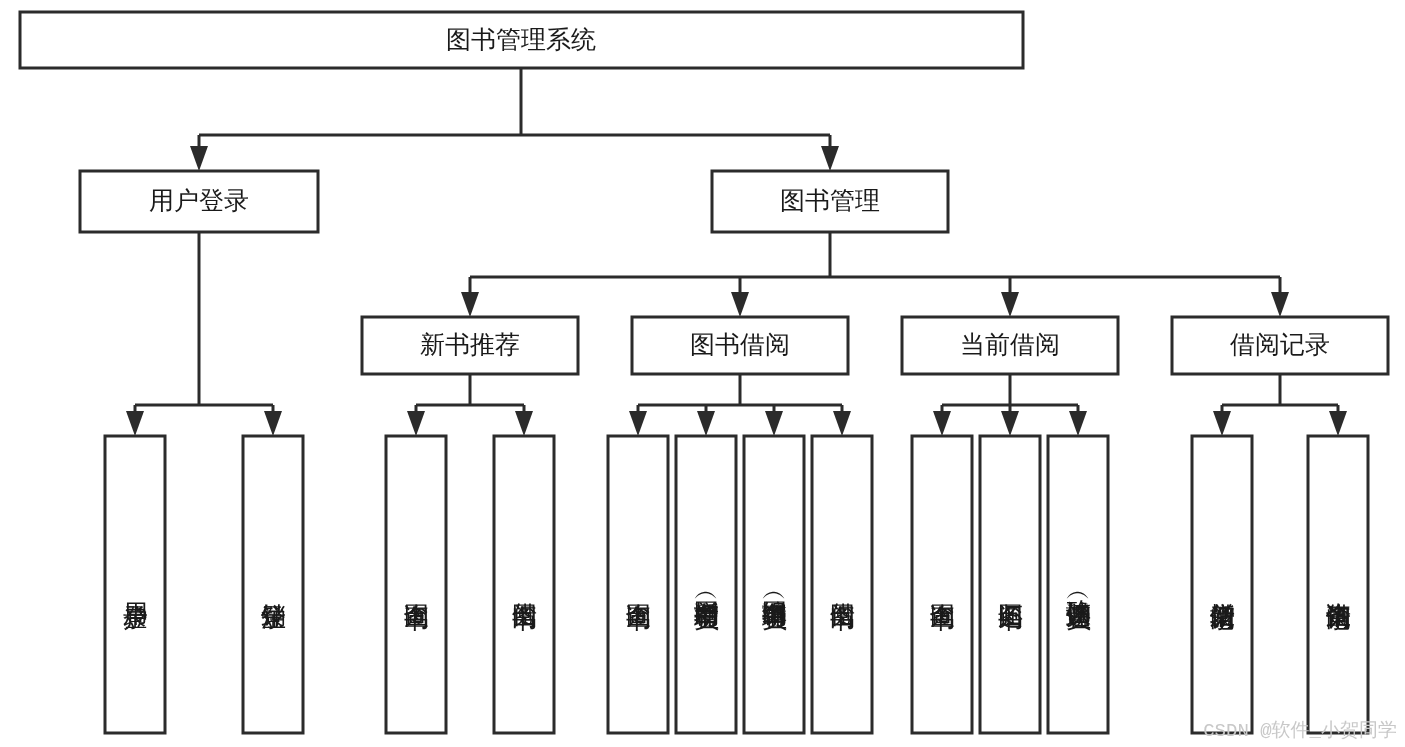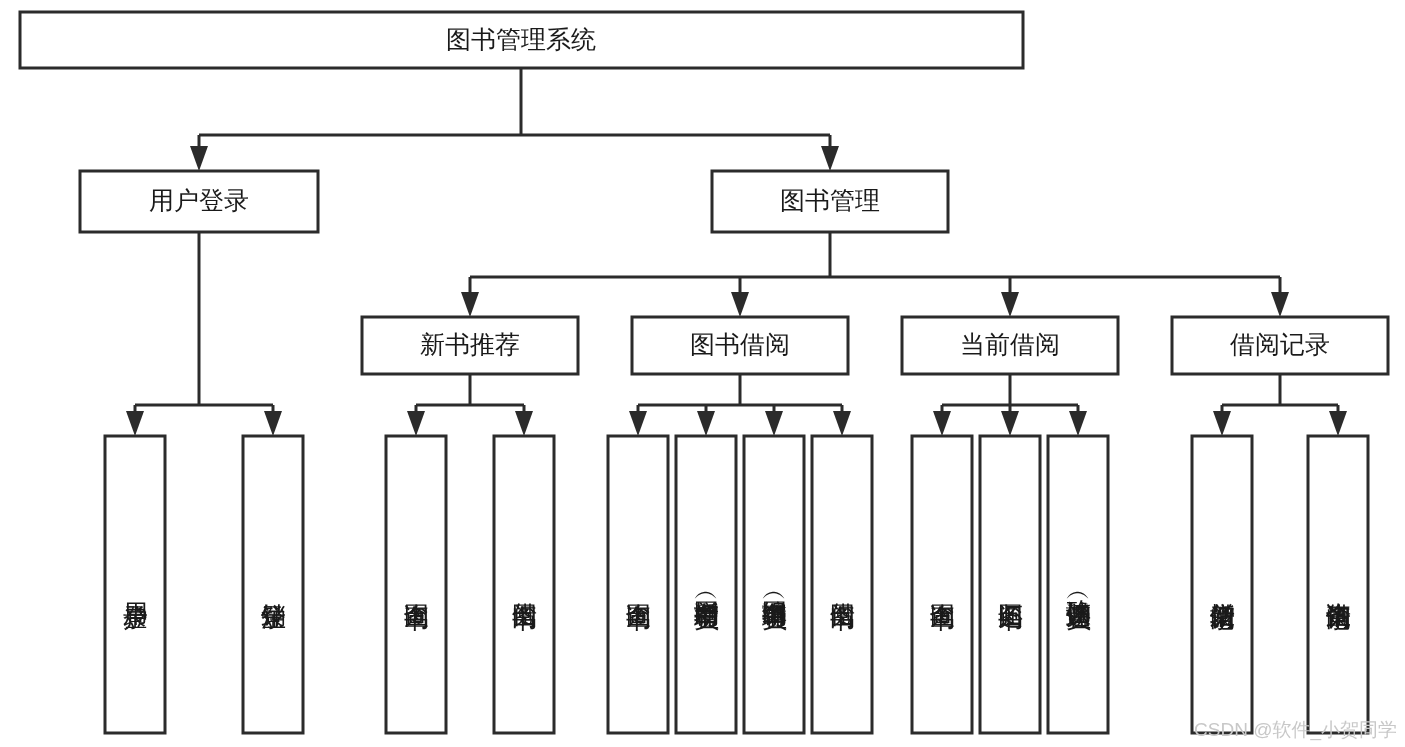--- a/index.html
+++ b/index.html
@@ -29,21 +29,21 @@
     writing-mode:vertical-rl;
     text-orientation:upright;
     font-family:"DejaVu Sans","Liberation Sans",sans-serif;
     font-size:25px;line-height:1.12;color:#1a1a1a;
     letter-spacing:1px;
     white-space:nowrap;
     text-align:center;
   }
   .watermark{
     position:absolute;right:8px;bottom:4px;
-    font-family:Liberation Sans, sans-serif;
+    font-family:Liberation Mono, monospace;
     font-size:19px;color:#c8c8c8;
     user-select:none;white-space:nowrap;
   }
 </style>
 </head>
 <body>
 
 <svg id="diagram" viewBox="0 0 1405 747" xmlns="http://www.w3.org/2000/svg">
 
   <g>

